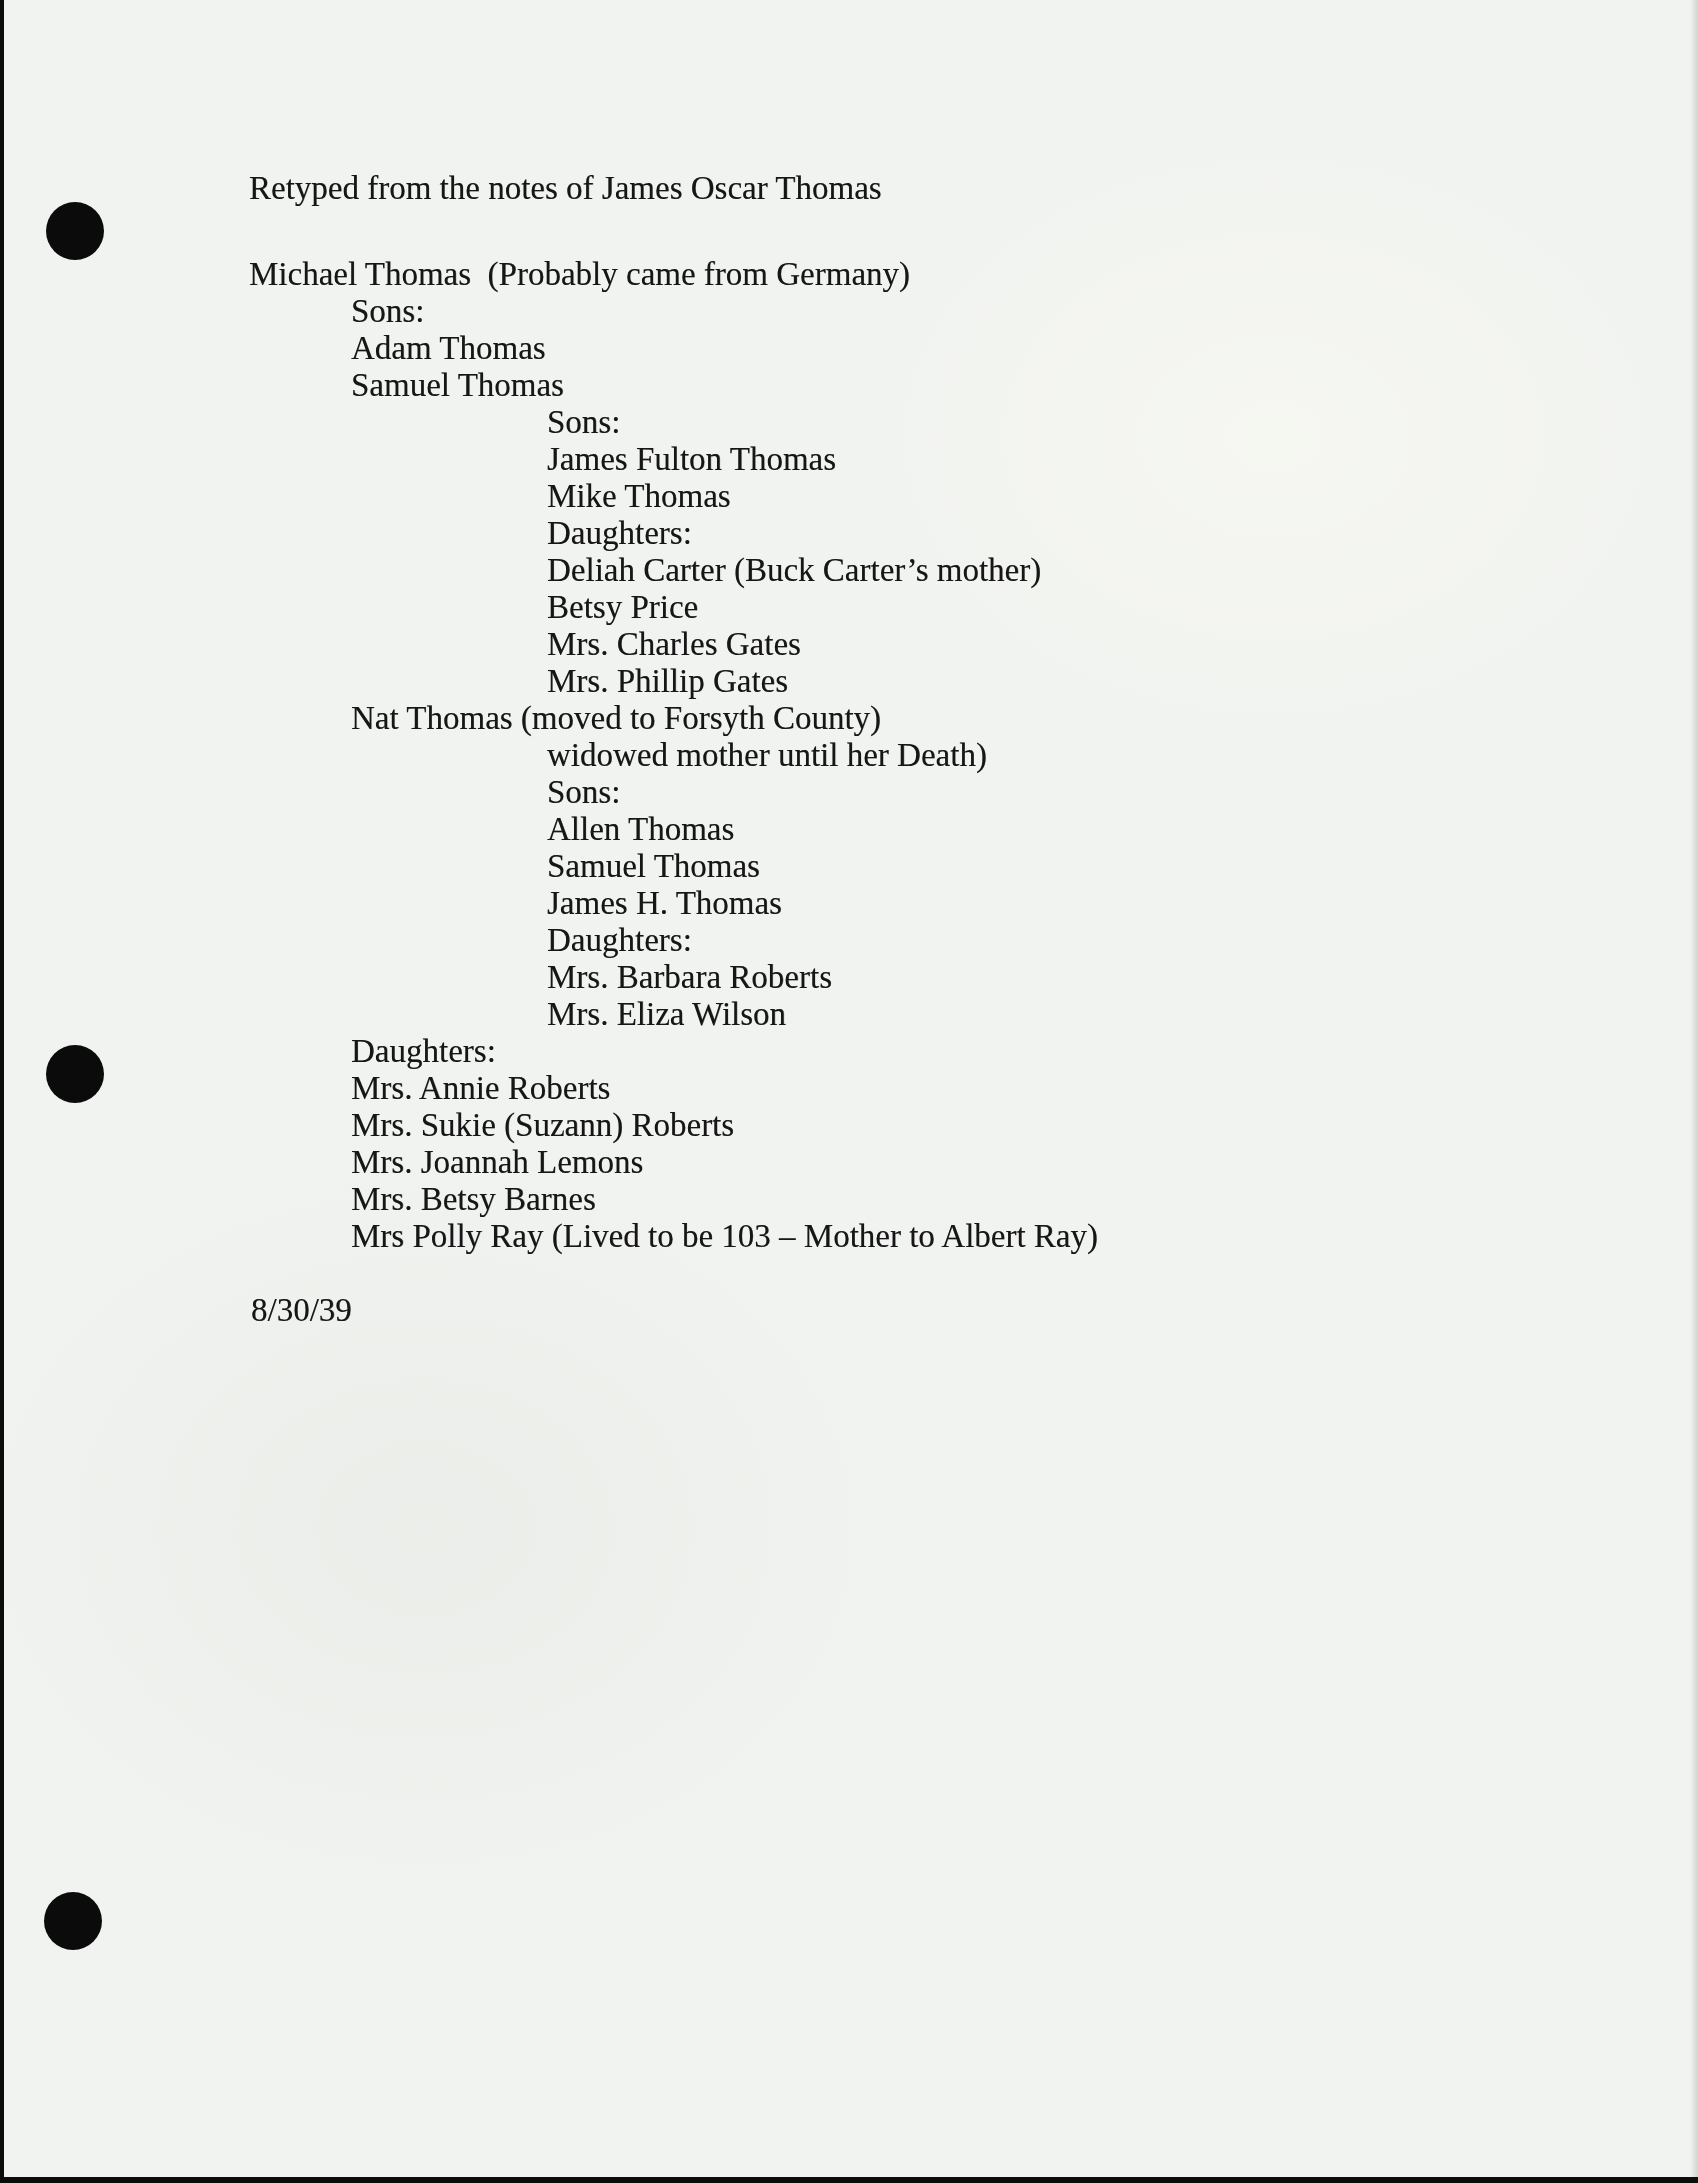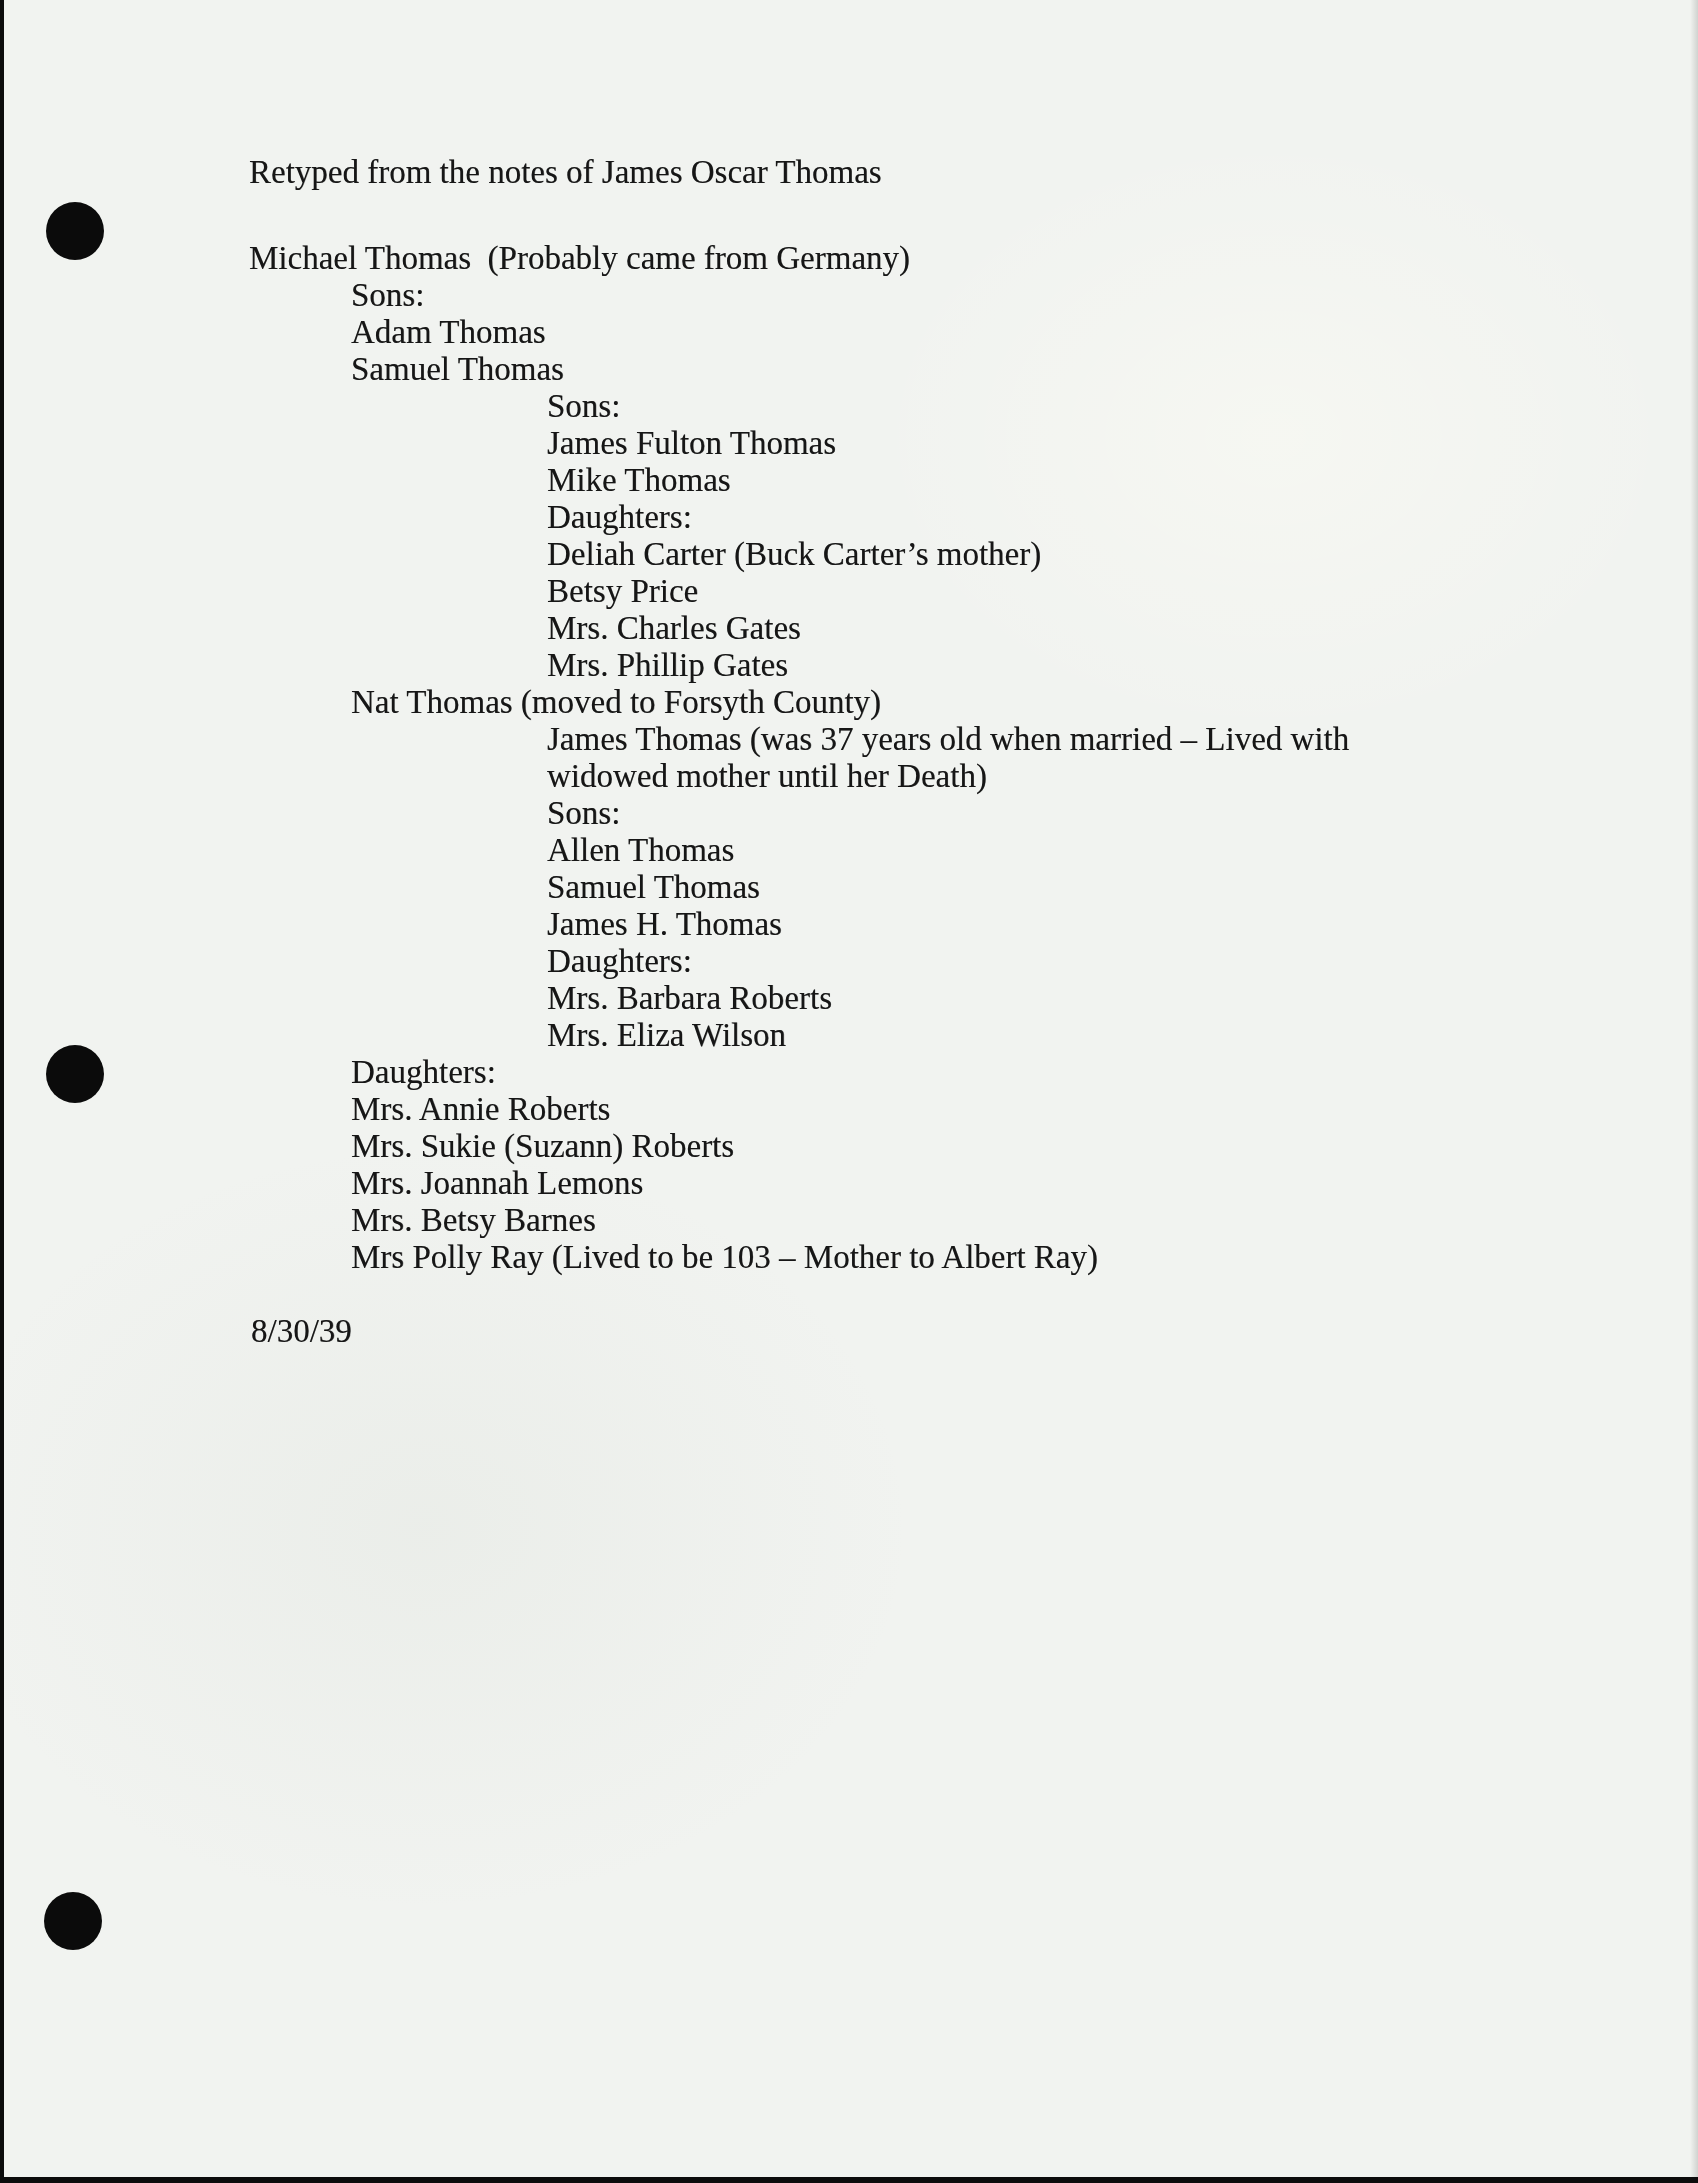--- a/index.html
+++ b/index.html
@@ -21,21 +21,21 @@
   }
   .edge-left{position:absolute;left:0;top:0;width:3.5px;height:100%;background:var(--edge);}
   .edge-bottom{position:absolute;left:0;bottom:0;width:100%;height:6px;background:var(--edge);}
   .edge-right{position:absolute;right:0;top:0;width:8px;height:100%;
     background:linear-gradient(to left, rgba(60,65,60,0.18), rgba(0,0,0,0));}
   .hole{position:absolute;width:58px;height:58px;border-radius:50%;background:#0b0b0b;}
   .hole-1{left:46px;top:202px;}
   .hole-2{left:46px;top:1045px;}
   .hole-3{left:44px;top:1892px;}
   .doc{
-    position:absolute;top:154px;left:0;width:1400px;
+    position:absolute;top:170px;left:0;width:1400px;
     font-size:33px;line-height:37px;
     text-shadow:0.3px 0.3px 0.3px rgba(25,25,25,0.45);
   }
   .line{white-space:pre;}
   .ind0{padding-left:249px;}
   .ind1{padding-left:351px;}
   .ind2{padding-left:547px;}
   .u{text-decoration-thickness:2px;text-underline-offset:3.5px;}
   .spacer-a{height:49px;}
   .spacer-b{height:37px;}
@@ -65,21 +65,20 @@
   <div class="line ind1">Samuel Thomas</div>
   <div class="line ind2"><span class="u">Sons:</span></div>
   <div class="line ind2">James Fulton Thomas</div>
   <div class="line ind2">Mike Thomas</div>
   <div class="line ind2"><span class="u">Daughters:</span></div>
   <div class="line ind2">Deliah Carter (Buck Carter’s mother)</div>
   <div class="line ind2">Betsy Price</div>
   <div class="line ind2">Mrs. Charles Gates</div>
   <div class="line ind2">Mrs. Phillip Gates</div>
   <div class="line ind1">Nat Thomas (moved to Forsyth County)</div>
-  <div class="line ind2">James Thomas (was 37 years old when married – Lived with</div>
   <div class="line ind2">widowed mother until her Death)</div>
   <div class="line ind2"><span class="u">Sons:</span></div>
   <div class="line ind2">Allen Thomas</div>
   <div class="line ind2">Samuel Thomas</div>
   <div class="line ind2">James H. Thomas</div>
   <div class="line ind2"><span class="u">Daughters:</span></div>
   <div class="line ind2">Mrs. Barbara Roberts</div>
   <div class="line ind2">Mrs. Eliza Wilson</div>
   <div class="line ind1"><span class="u">Daughters:</span></div>
   <div class="line ind1">Mrs. Annie Roberts</div>

